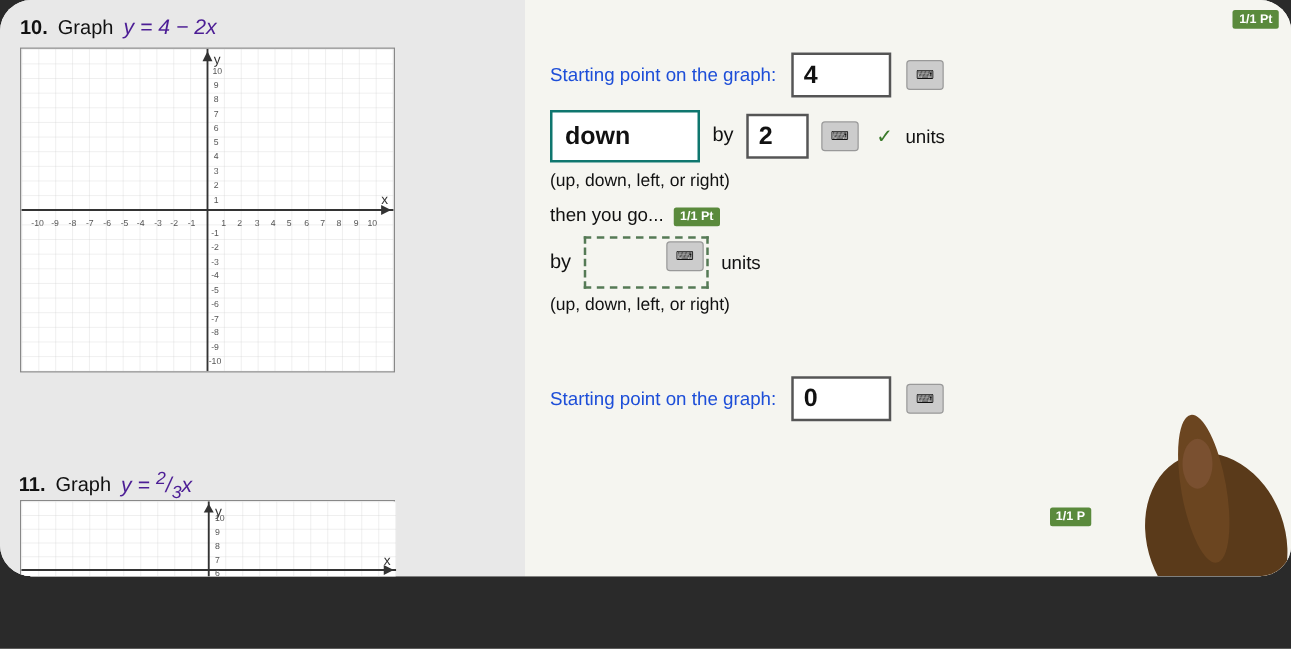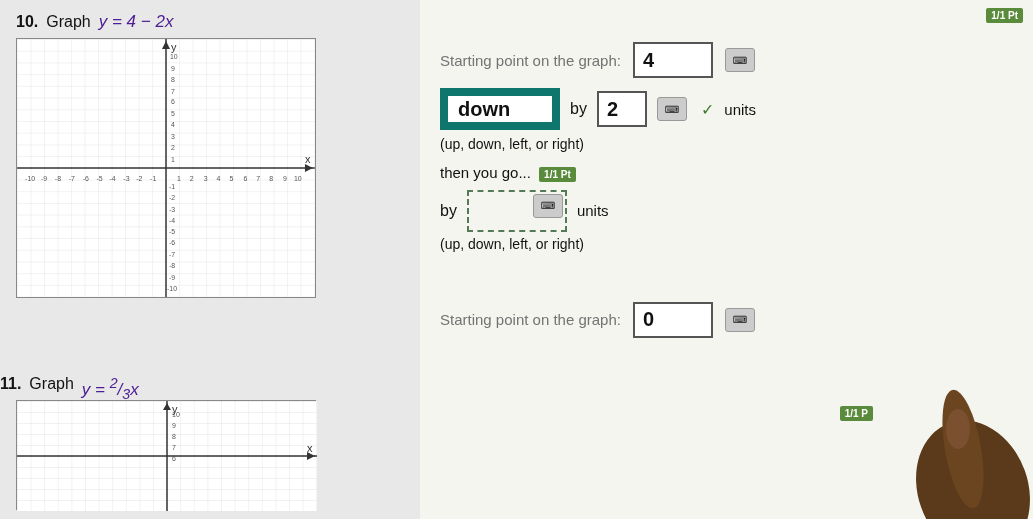--- a/index.html
+++ b/index.html
@@ -9,23 +9,24 @@
       font-size: 15px;
       color: #111;
       width: 1033px;
       height: 519px;
       overflow: hidden;
       position: relative;
     }
     .page {
       background: #f0f0f0;
       width: 1033px;
-      height: 519px;
+      height: 461px;
       position: relative;
       overflow: hidden;
+      border-radius: 25px;
     }
 
     
     .left-panel {
       position: absolute;
       left: 0;
       top: 0;
       width: 420px;
       height: 519px;
       background: #e8e8e8;
@@ -62,24 +63,24 @@
       background: #fff;
       border: 1px solid #888;
     }
     .grid-svg {
       width: 100%;
       height: 100%;
     }
 
     .problem-11 {
       position: absolute;
-      left: 0;
+      left: 15px;
       top: 375px;
       display: flex;
-      align-items: flex-start;
+      align-items: center;
       gap: 8px;
     }
     .grid-container-small {
       position: absolute;
       left: 16px;
       top: 400px;
       width: 300px;
       height: 110px;
       background: #fff;
       border: 1px solid #888;
@@ -113,21 +114,21 @@
     }
 
     .starting-point-row {
       display: flex;
       align-items: center;
       gap: 12px;
       margin-top: 30px;
     }
     .starting-point-label {
       font-size: 15px;
-      color: #737373;
+      color: #1d4ed8;
     }
     .answer-box {
       border: 2px solid #555;
       background: #fff;
       min-width: 80px;
       height: 36px;
       display: flex;
       align-items: center;
       padding: 0 8px;
       font-size: 20px;
@@ -154,21 +155,21 @@
       color: #111;
     }
 
     .direction-row {
       display: flex;
       align-items: center;
       gap: 10px;
       margin-top: 10px;
     }
     .direction-input {
-      border: 8px solid #0f766e;
+      border: 2px solid #0f766e;
       background: #fff;
       min-width: 120px;
       height: 42px;
       display: flex;
       align-items: center;
       padding: 0 10px;
       font-size: 20px;
       font-weight: bold;
     }
     .by-label {

